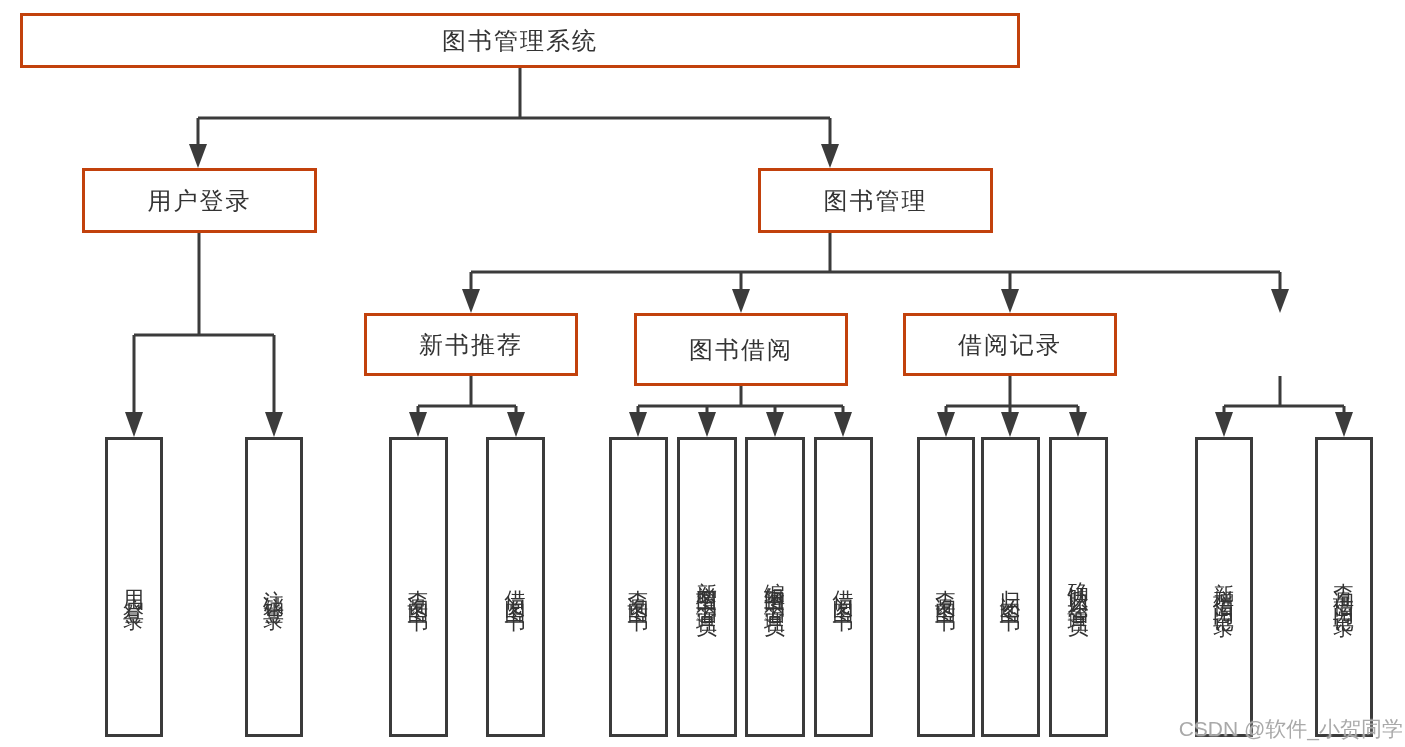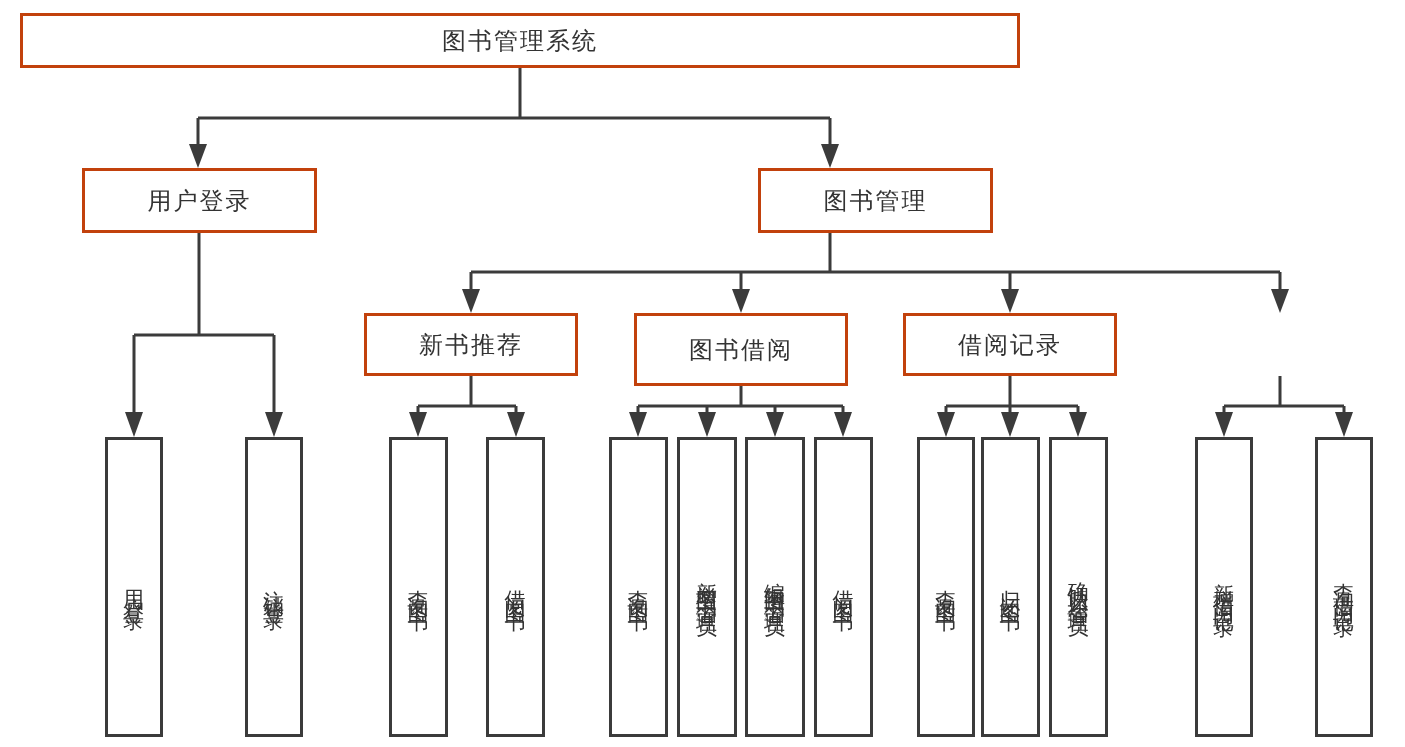--- a/index.html
+++ b/index.html
@@ -131,14 +131,15 @@
   <div class="leaf" style="left:745px; width:60px; letter-spacing:5px;">编辑图书（管理员）</div>
   <div class="leaf" style="left:814px; width:59px;">借阅图书</div>
 
   <div class="leaf" style="left:917px; width:58px;">查询图书</div>
   <div class="leaf" style="left:981px; width:59px;">归还图书</div>
   <div class="leaf" style="left:1049px; width:59px; letter-spacing:5px;">确认归还（管理员）</div>
 
   <div class="leaf" style="left:1195px; width:58px;">新增借阅记录</div>
   <div class="leaf" style="left:1315px; width:58px;">查询借阅记录</div>
 
+  <div class="watermark">CSDN @软件_小贺同学</div>
 
 </div>
 
 </body></html>

